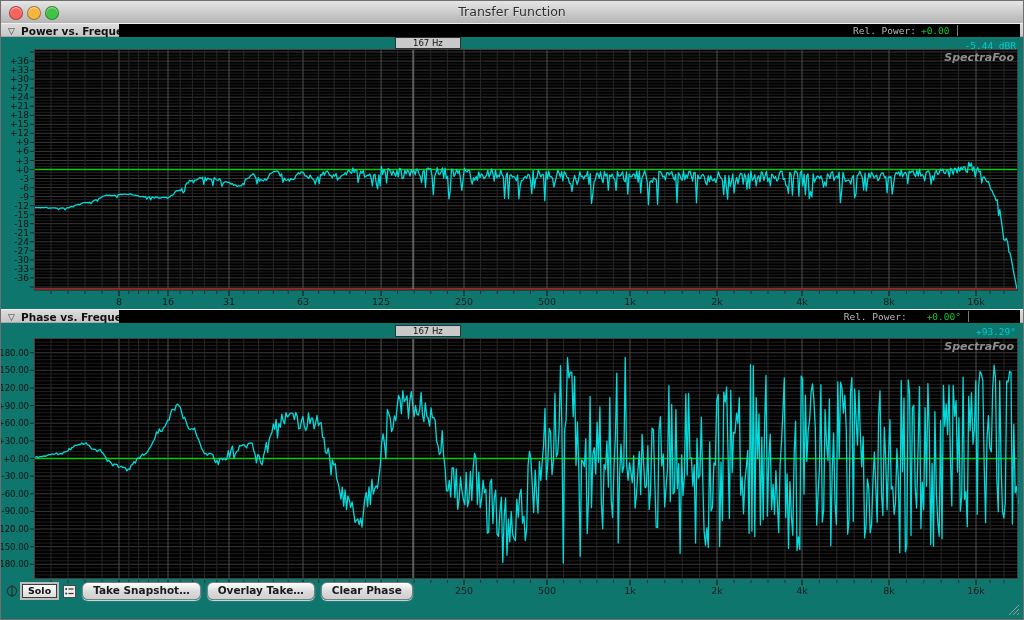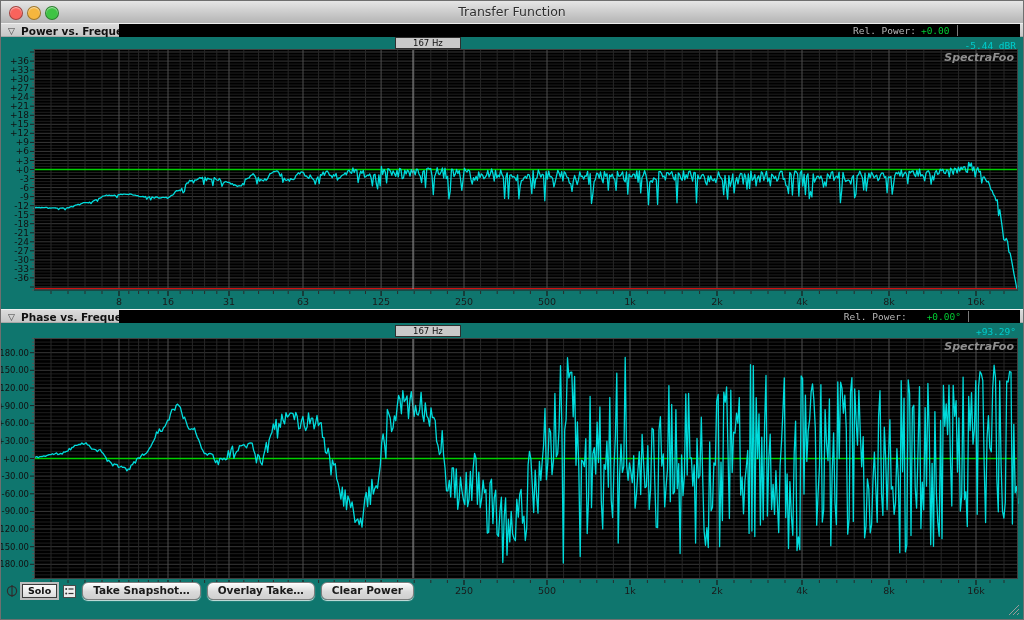--- a/index.html
+++ b/index.html
@@ -206,21 +206,21 @@
     <div id="solo-button">Solo</div>
     <svg id="list-icon" width="13" height="13">
       <rect x="0.5" y="0.5" width="12" height="12" fill="#ececec" stroke="#4a4a4a"></rect>
       <circle cx="3.2" cy="4" r="1" fill="#333"></circle>
         <rect x="5.5" y="3.4" width="5" height="1.2" fill="#333"></rect>
       <circle cx="3.2" cy="8.5" r="1" fill="#333"></circle>
         <rect x="5.5" y="7.9" width="5" height="1.2" fill="#333"></rect>
     </svg>
     <div class="aqua-btn">Take Snapshot…</div>
     <div class="aqua-btn">Overlay Take…</div>
-    <div class="aqua-btn">Clear Power</div>
+    <div class="aqua-btn">Clear Phase</div>
   </div>
 
   <svg id="resize-grip" width="14" height="14">
     <line x1="3" y1="13" x2="13" y2="3" stroke="#9a9a9a" stroke-width="1"></line>
     <line x1="7" y1="13" x2="13" y2="7" stroke="#9a9a9a" stroke-width="1"></line>
     <line x1="11" y1="13" x2="13" y2="11" stroke="#9a9a9a" stroke-width="1"></line>
   </svg>
 
 </div>
 

